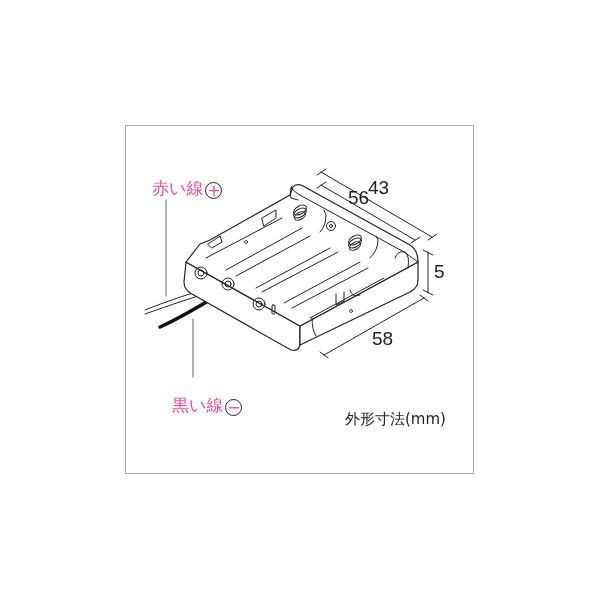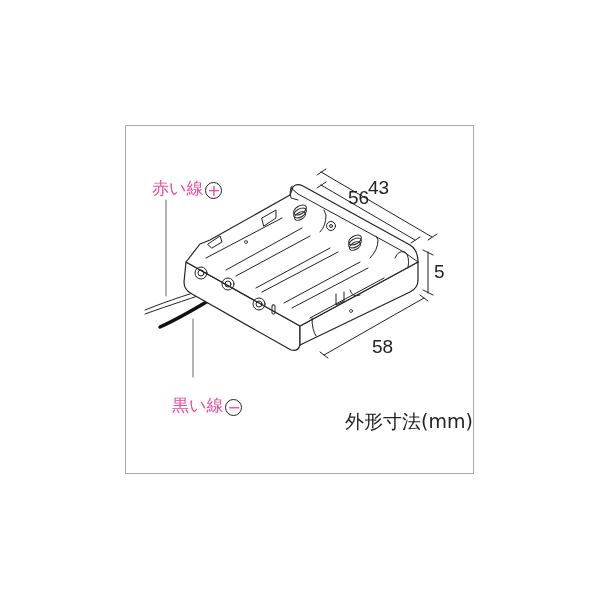--- a/index.html
+++ b/index.html
@@ -2,21 +2,21 @@
 <html><head>
   <meta charset="utf-8">
   <style>
     html, body { margin: 0; padding: 0; background: #ffffff; }
     body { width: 600px; height: 600px; position: relative; overflow: hidden; font-family: "DejaVu Sans", sans-serif; }
     .frame { position: absolute; left: 125px; top: 125px; width: 349px; height: 349px; border: 1px solid #a8a8a8; box-sizing: border-box; }
     svg.diagram { position: absolute; left: 0; top: 0; width: 600px; height: 600px; }
     .label { position: absolute; color: #ec4899; font-size: 17px; white-space: nowrap; line-height: 1; }
     .label .sym { display: inline-block; width: 17px; height: 17px; border: 1.5px solid #222; border-radius: 50%; text-align: center; line-height: 16px; font-size: 16px; margin-left: 2px; vertical-align: -2px; box-sizing: border-box; }
     .dim { position: absolute; color: #222; font-size: 19px; font-family: "Liberation Sans", sans-serif; line-height: 1; }
-    .caption { position: absolute; color: #222; font-size: 19px; line-height: 1; }
+    .caption { position: absolute; color: #222; font-size: 15px; line-height: 1; }
   </style>
 </head>
 <body>
 
 <div class="frame"></div>
 
 <svg class="diagram" viewBox="0 0 600 600" fill="none" stroke="#222" stroke-width="1.2" stroke-linejoin="round" stroke-linecap="round">
 
   <line x1="166" y1="200" x2="166" y2="296" stroke="#666" stroke-width="1"></line>
   <line x1="193" y1="319" x2="193" y2="377" stroke="#666" stroke-width="1"></line>
@@ -114,15 +114,15 @@
   <span>赤い線</span><span class="sym">+</span>
 </div>
 
 <div class="label" style="left:172px; top:377px;margin-top:20px;">
   <span>黒い線</span><span class="sym">−</span>
 </div>
 
 <div class="dim" style="left:368px; top:178px;">43</div>
 <div class="dim" style="left:348px; top:188px;">56</div>
 <div class="dim" style="left:434px; top:262px;">5</div>
-<div class="dim" style="left:372px; top:337px;">58</div>
+<div class="dim" style="left:372px; top:329px;">58</div>
 
 <div class="caption" style="left:345px; top:412px;">外形寸法(mm)</div>
 
 </body></html>

